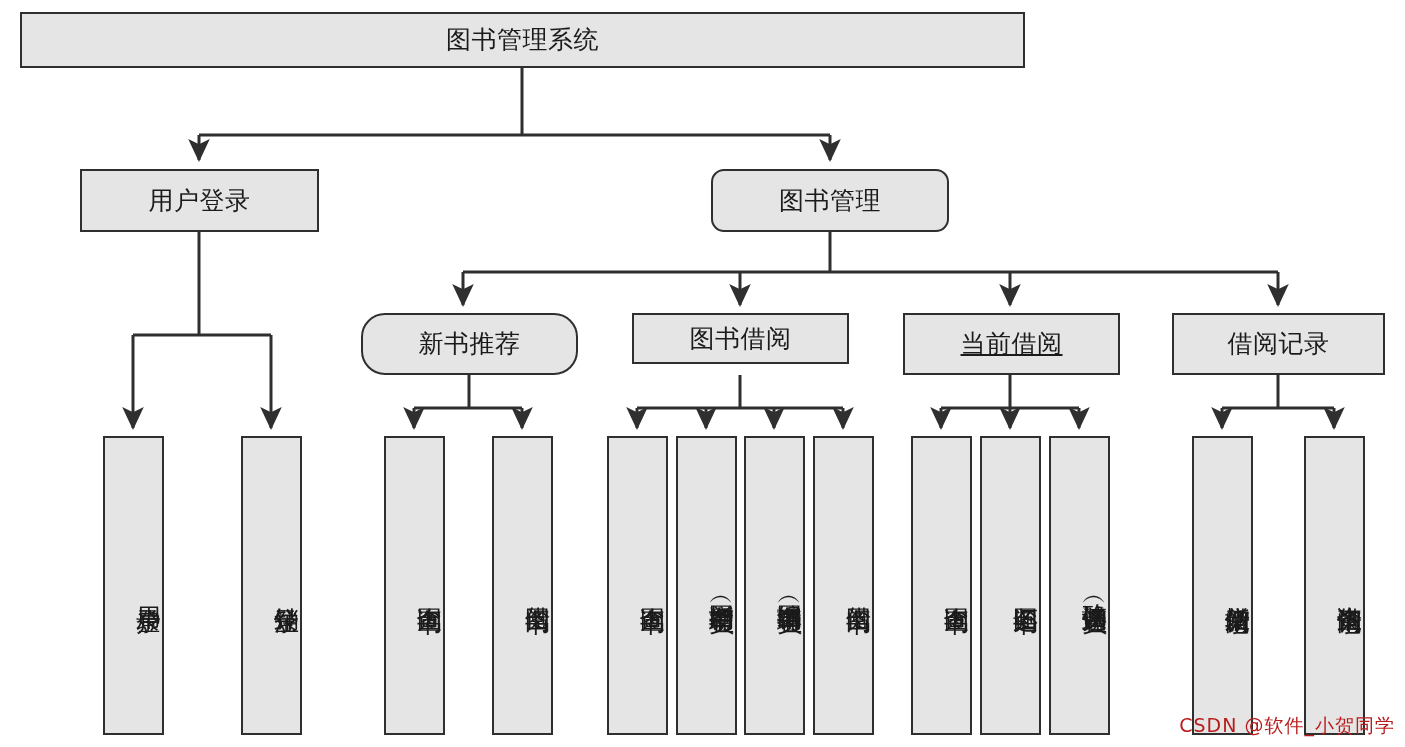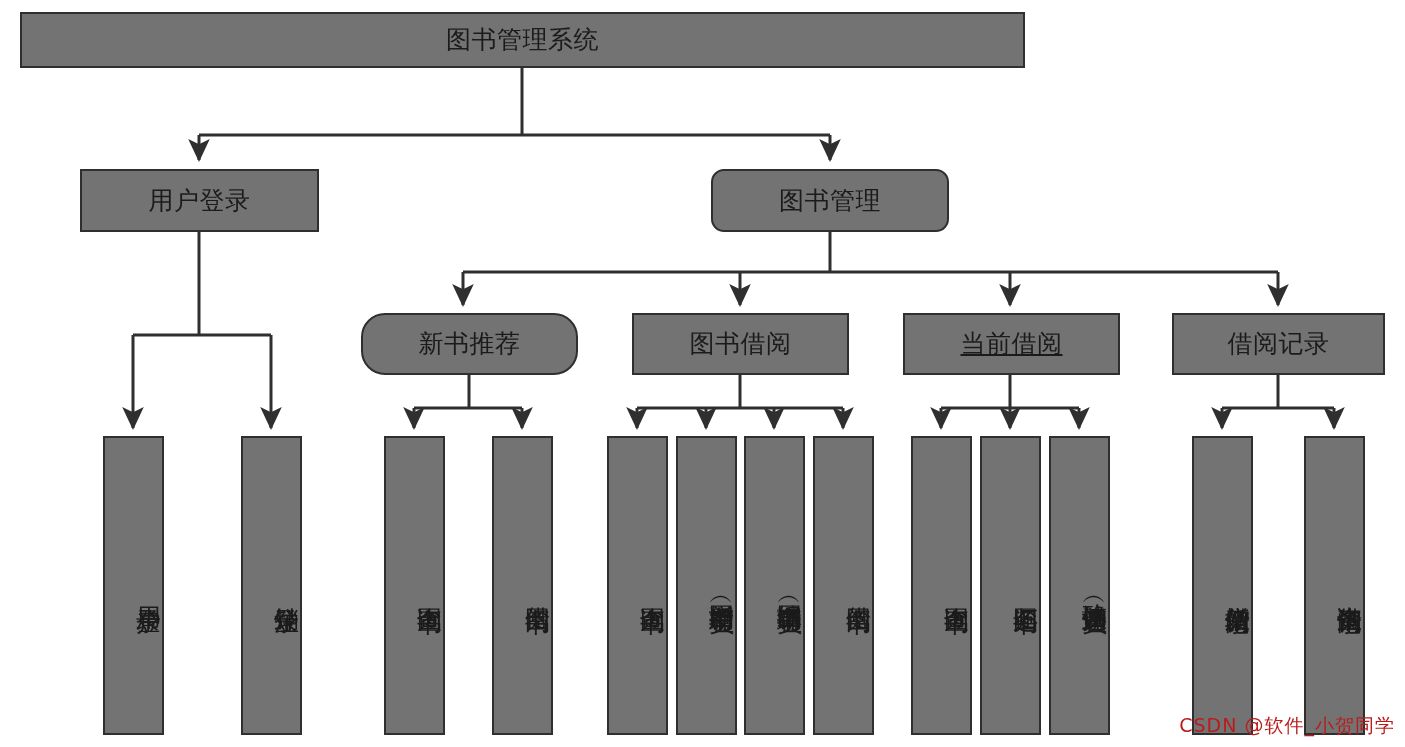--- a/index.html
+++ b/index.html
@@ -21,21 +21,21 @@
     position: absolute;
     left: 0;
     top: 0;
     width: 1405px;
     height: 747px;
     pointer-events: none;
   }
   .node {
     position: absolute;
     box-sizing: border-box;
-    background: #737373;
+    background: #e5e5e5;
     border: 2.5px solid #2f2f2f;
     display: flex;
     align-items: center;
     justify-content: center;
     color: #1b1b1b;
   }
   .node-h {
     font-size: 25px;
     letter-spacing: 0.5px;
     line-height: 1.1;
@@ -134,21 +134,21 @@
   <div class="node node-h" style="left:80px; top:169px; width:239px; height:63px;">
     <span>用户登录</span>
   </div>
   <div class="node node-h" style="left:711px; top:169px; width:238px; height:63px;border-radius:13px;">
     <span>图书管理</span>
   </div>
 
   <div class="node node-h" style="left:361px; top:313px; width:217px; height:62px;border-radius:24px;">
     <span>新书推荐</span>
   </div>
-  <div class="node node-h" style="left:632px; top:313px; width:217px; height:62px;">
+  <div class="node node-h" style="left:632px; top:313px; width:217px; height:51px;">
     <span>图书借阅</span>
   </div>
   <div class="node node-h" style="left:903px; top:313px; width:217px; height:62px;text-decoration:underline;">
     <span>当前借阅</span>
   </div>
   <div class="node node-h" style="left:1172px; top:313px; width:213px; height:62px;">
     <span>借阅记录</span>
   </div>
 
   <div class="node node-v" style="left:103px; top:436px; width:61px; height:299px;">

